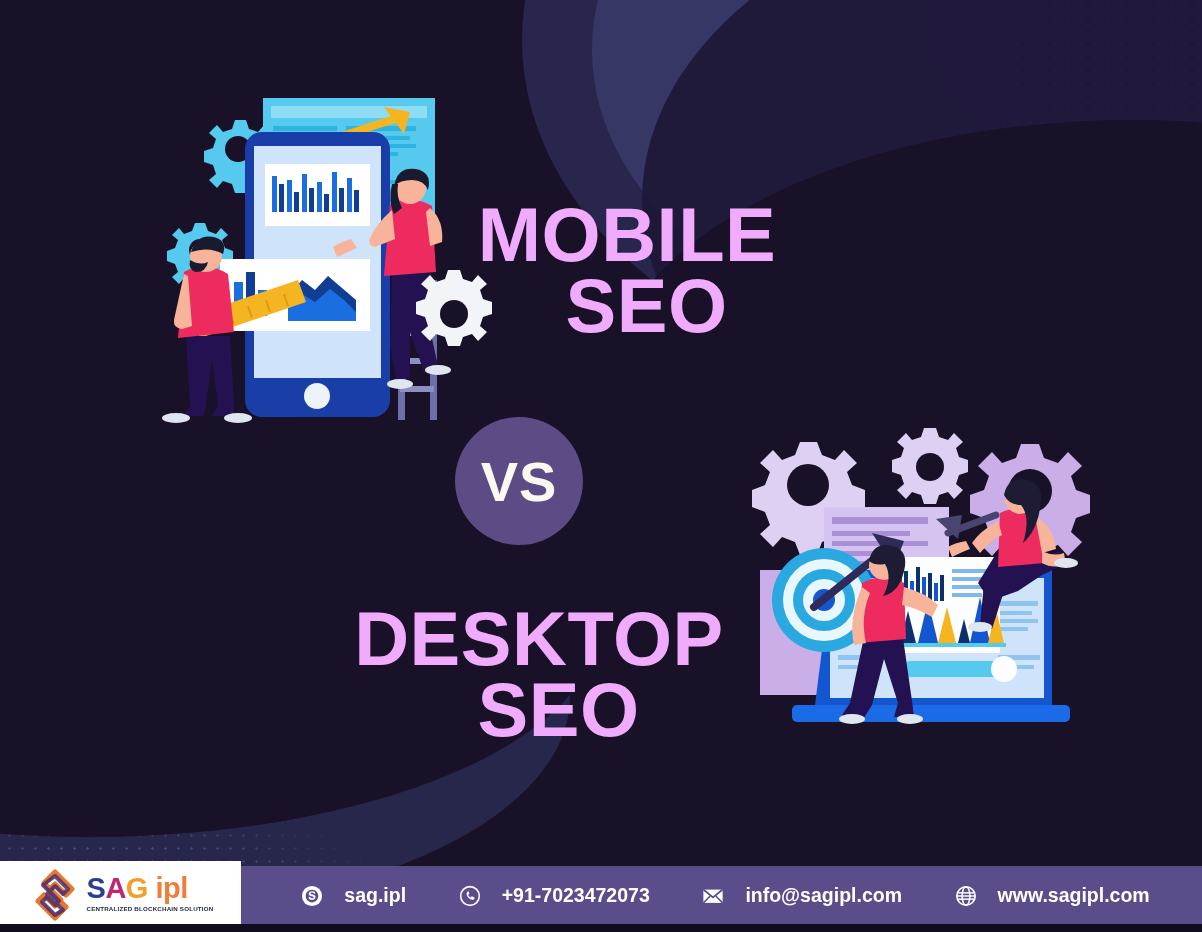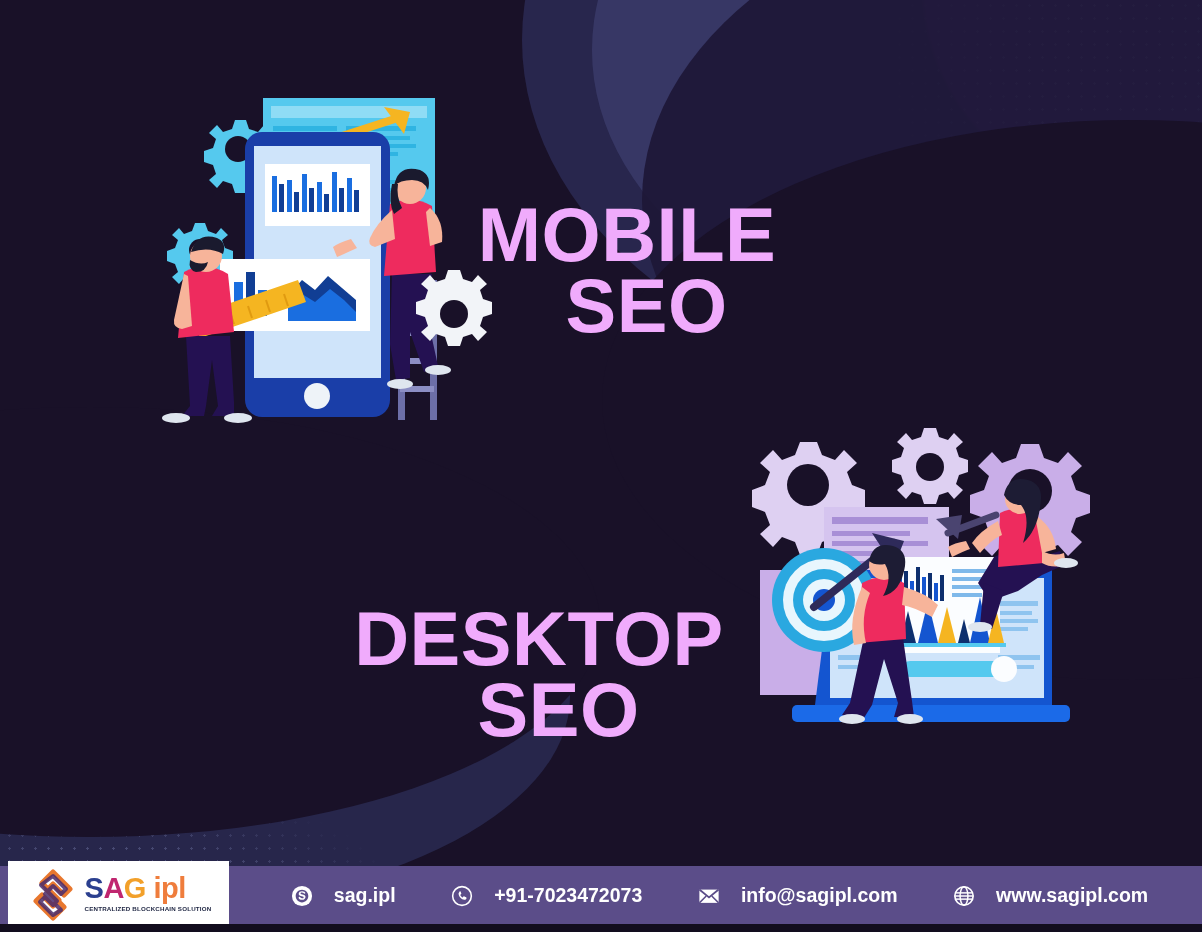--- a/index.html
+++ b/index.html
@@ -101,25 +101,24 @@
   #illu-desktop{ position:absolute; left:752px; top:415px; width:360px; height:340px; }
 
   
   #footer{
     position:absolute; left:0; right:0; bottom:7px;
     height:59px;
     background:#5b4d89;
     display:flex; align-items:center;
   }
   #footer-logo{
-    width:221px; height:66px; margin-top:-4px;
+    width:241px; height:66px; margin-top:-4px;
     background:#ffffff;
     display:flex; align-items:center; justify-content:center;
     flex:none;
-    margin-left:8px;
   }
   .logo-wrap{ display:flex; align-items:center; gap:5px; }
   .logo-text{ display:flex; flex-direction:column; align-items:flex-start; line-height:1; }
   .logo-main{ font-size:29px; font-weight:700; letter-spacing:-.5px; }
   .logo-sag1{ color:#2b3f8f; } .logo-sag2{ color:#c0266f; } .logo-sag3{ color:#f2a02a; }
   .logo-ipl{ color:#ef7d3c; font-weight:700; }
   .logo-tag{ font-size:6.2px; font-weight:700; letter-spacing:.2px; color:#1c2340; margin-top:3px; }
 
   .contact-group{ display:flex; align-items:center; flex:1; justify-content:space-around; padding:0 26px 0 34px; }
   .contact{ display:flex; align-items:flex-end; gap:21px; color:#ffffff; font-size:19.5px; font-weight:600; white-space:nowrap; }
@@ -372,20 +371,23 @@
       <ellipse cx="228" cy="212" rx="12" ry="5" fill="#dfe6ef"></ellipse>
       <ellipse cx="314" cy="148" rx="12" ry="5" fill="#dfe6ef"></ellipse>
     </g>
   </svg>
 
   <div id="mobile-heading" class="headline">
     <span>MOBILE</span>
     <span class="l2">SEO</span>
   </div>
 
+  <div class="vs-badge">
+    <span>VS</span>
+  </div>
 
   <div id="desktop-heading" class="headline">
     <span>DESKTOP</span>
     <span class="l2">SEO</span>
   </div>
 
   <div id="footer">
 
     <div id="footer-logo">
       <div class="logo-wrap">

